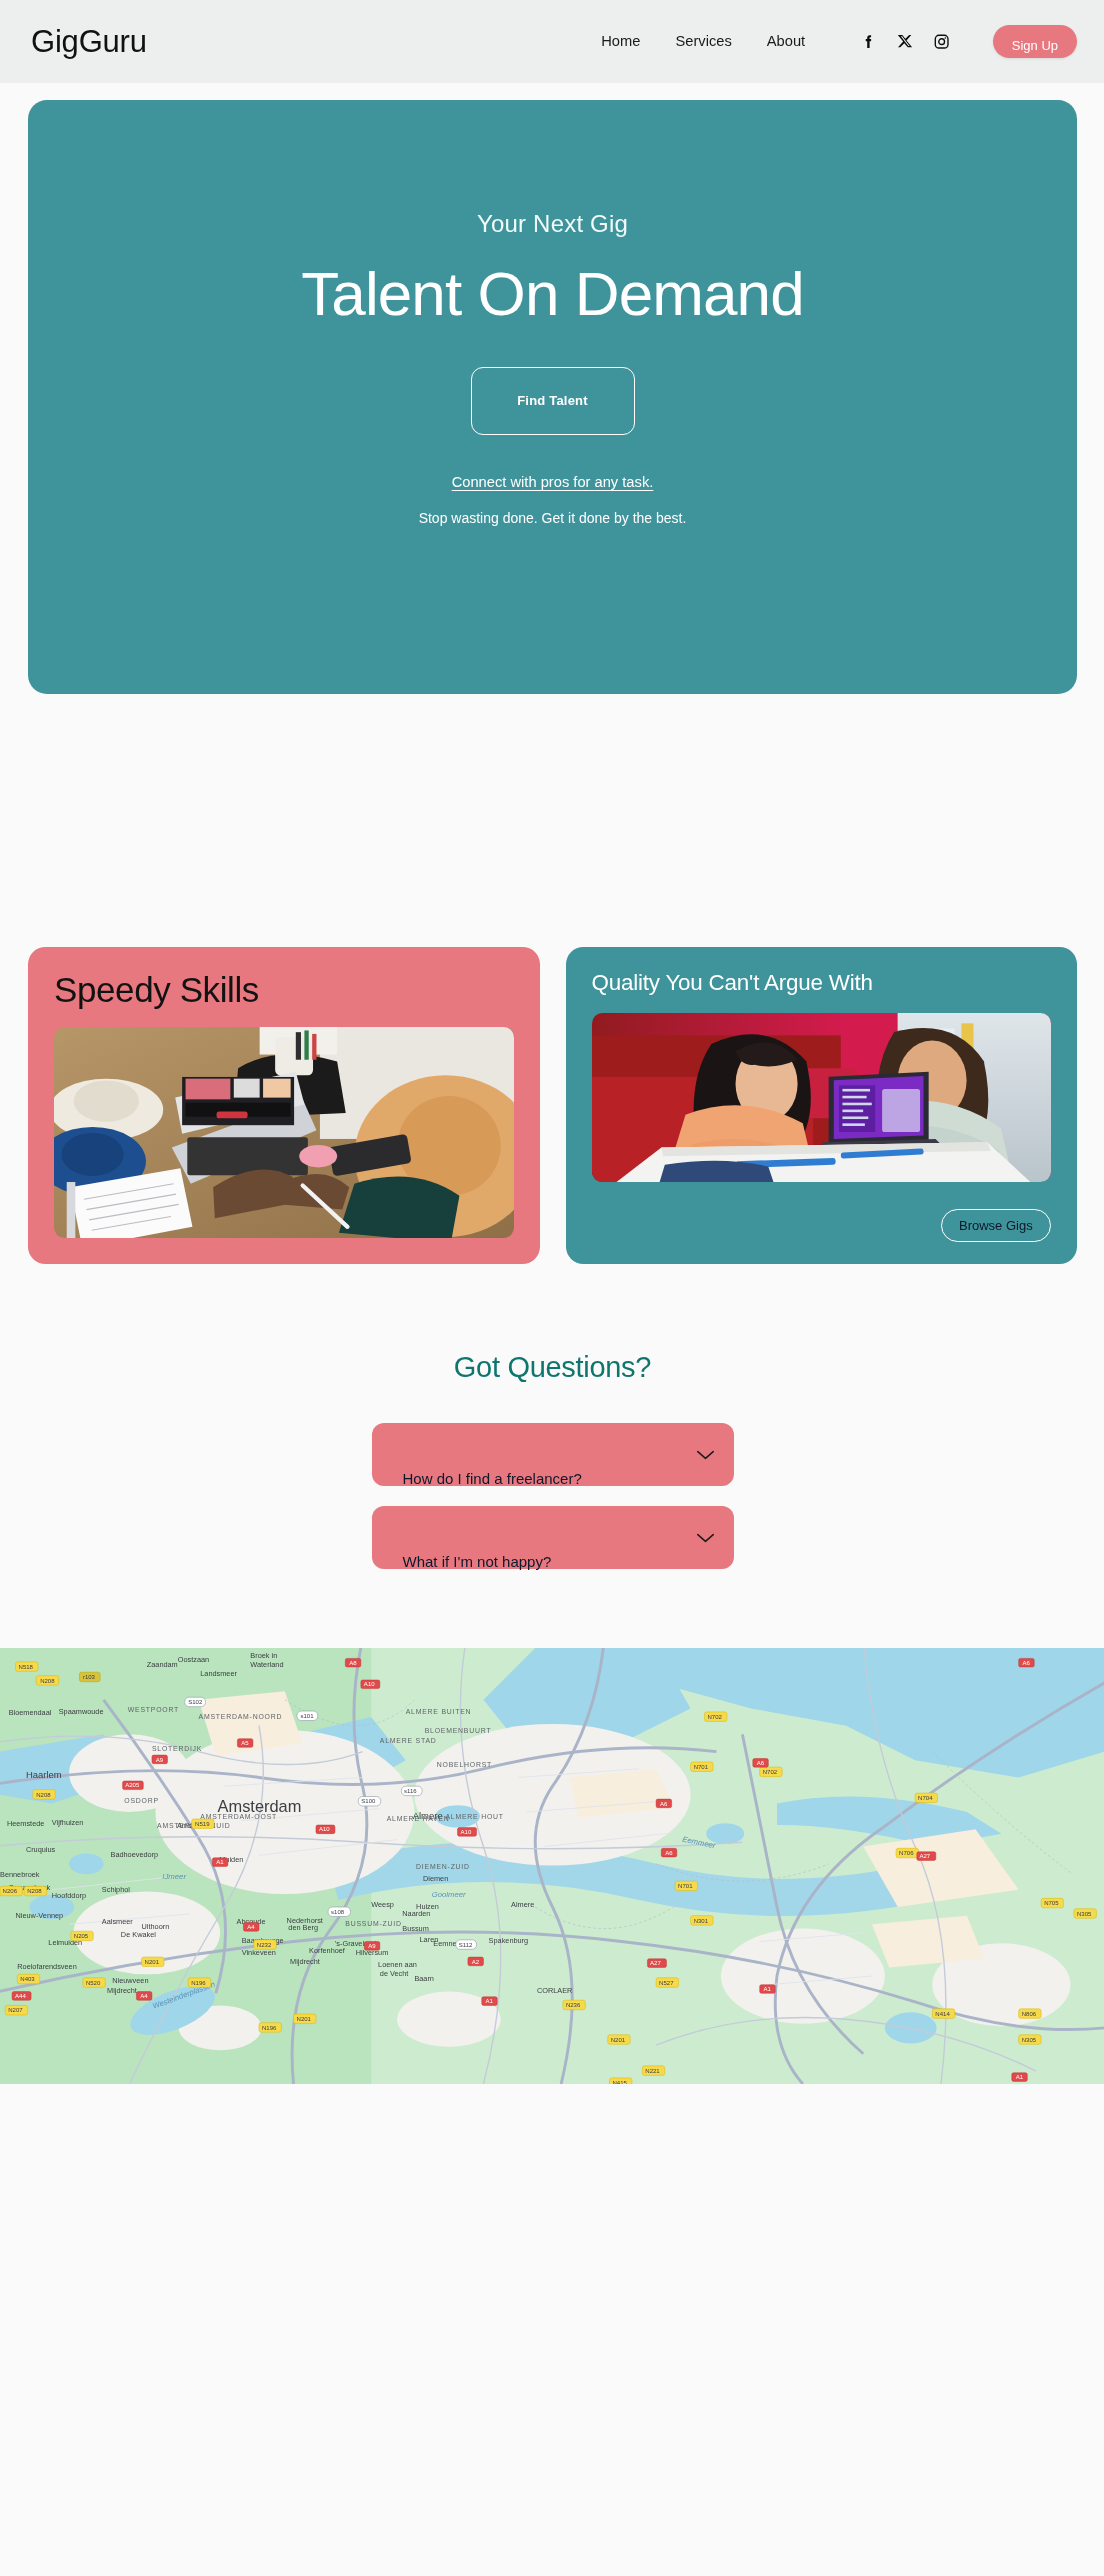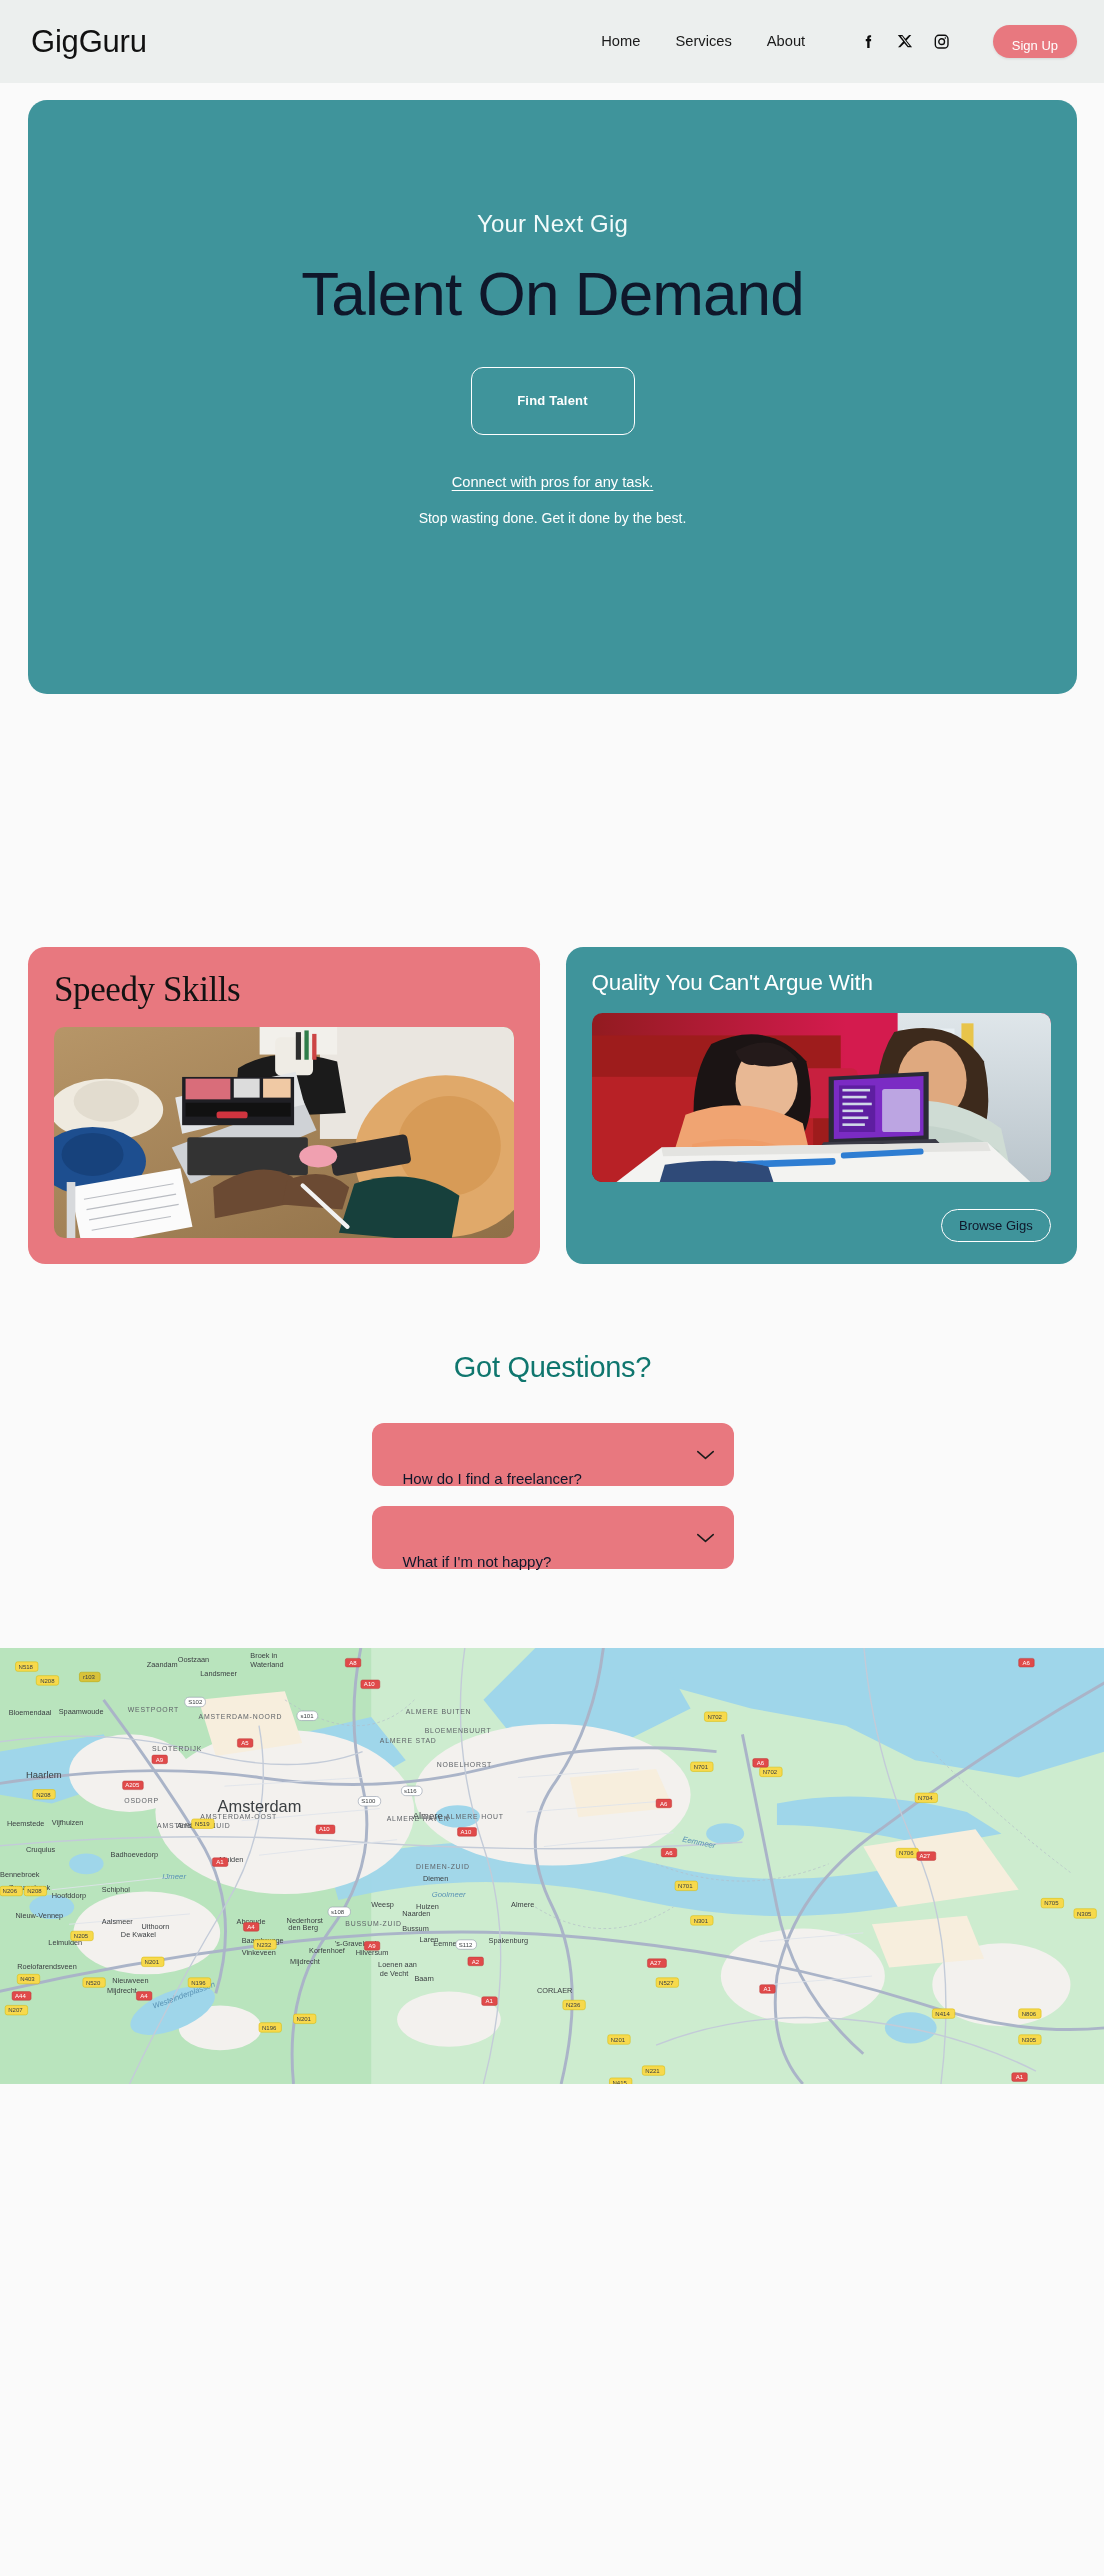--- a/index.html
+++ b/index.html
@@ -91,21 +91,21 @@
     color: #f2fbfb;
     letter-spacing: 0.2px;
     line-height: 1.2;
   }
   .hero-title {
     font-size: 62px;
     font-weight: 400;
     letter-spacing: -0.9px;
     margin-top: 22.4px;
     line-height: 1.05;
-    color: #0f172a;
+    color: #ffffff;
   }
   .hero-cta {
     margin-top: 40px;
     border: 1.7px solid #ffffff;
     color: #ffffff;
     background: transparent;
     border-radius: 12px;
     width: 164px;
     height: 68px;
     font-size: 13px;
@@ -143,21 +143,20 @@
   }
   .card-pink { background: #e8787f; padding: 22.4px 26px 26px 26px; }
   .card-teal { background: #3f949b; padding: 22.4px 26px 22.4px 26px; }
   .card-title-dark {
     font-size: 35px;
     font-weight: 400;
     color: #121212;
     letter-spacing: -0.4px;
     line-height: 1.15;
     margin-bottom: 17.3px;
-    font-family: Liberation Serif, serif;
   }
   .card-title-light {
     font-size: 22.4px;
     font-weight: 400;
     color: #ffffff;
     letter-spacing: -0.2px;
     line-height: 1.15;
     margin-bottom: 18px;
   }
   .card-photo {

